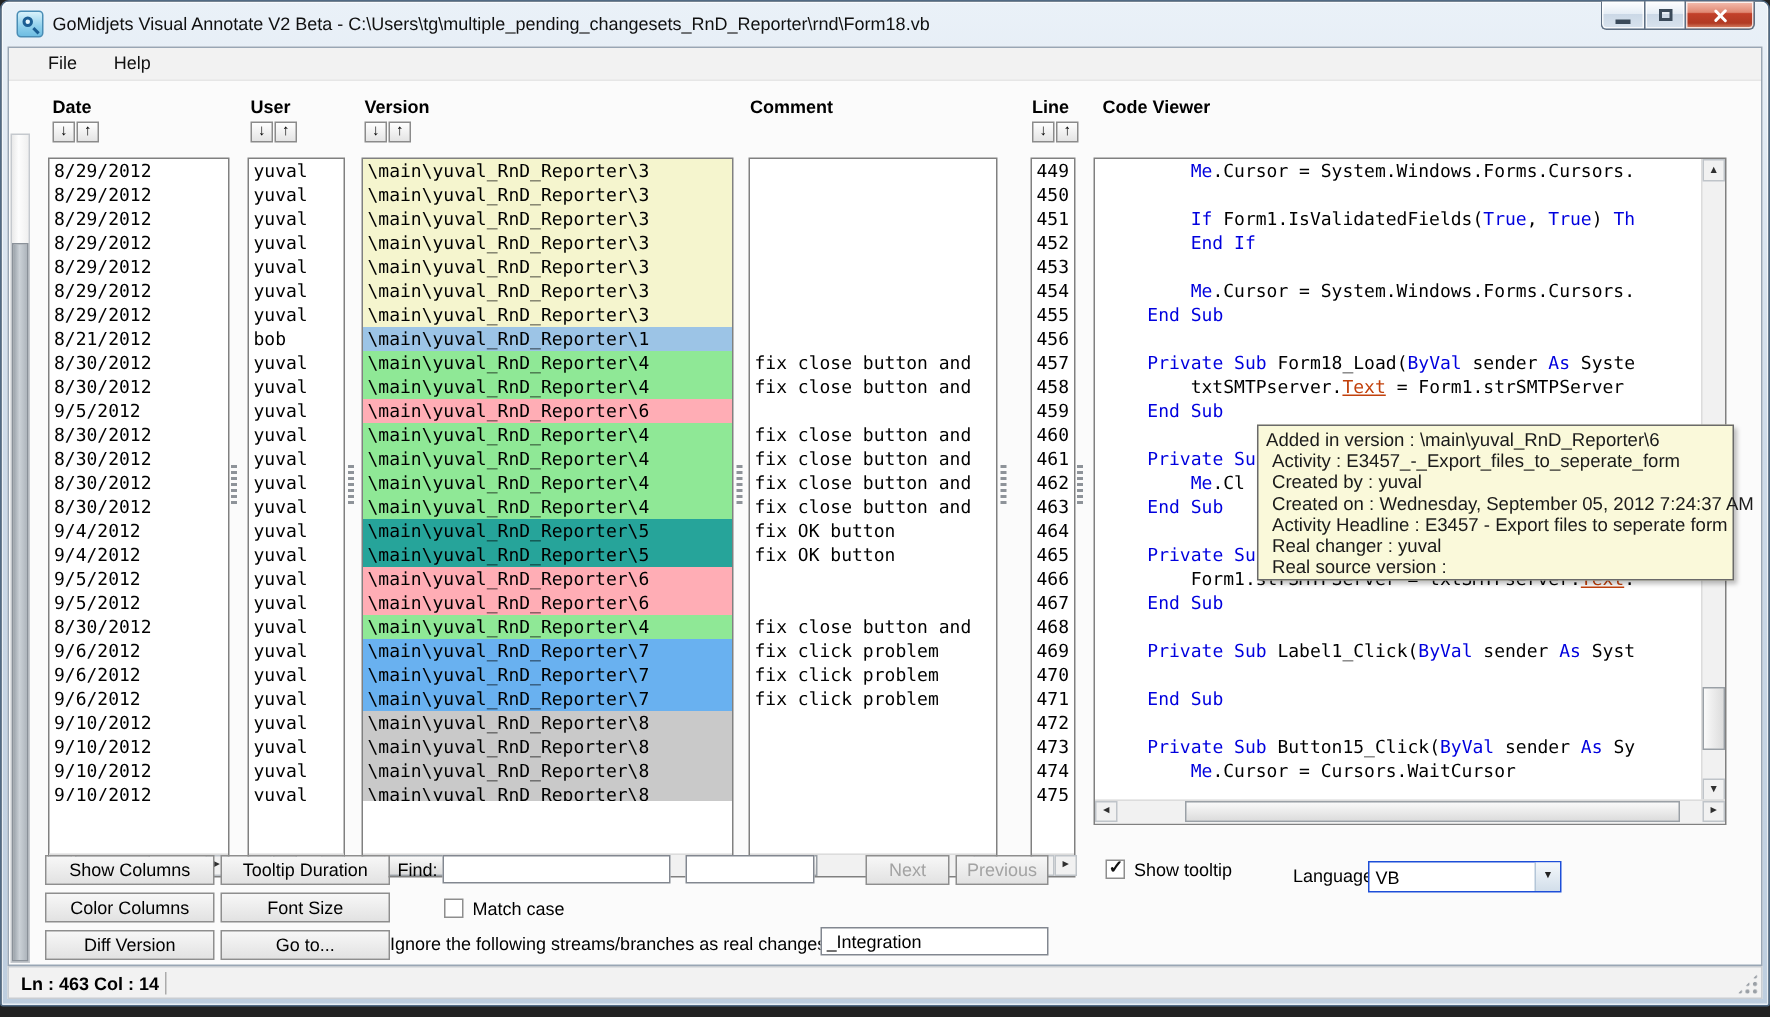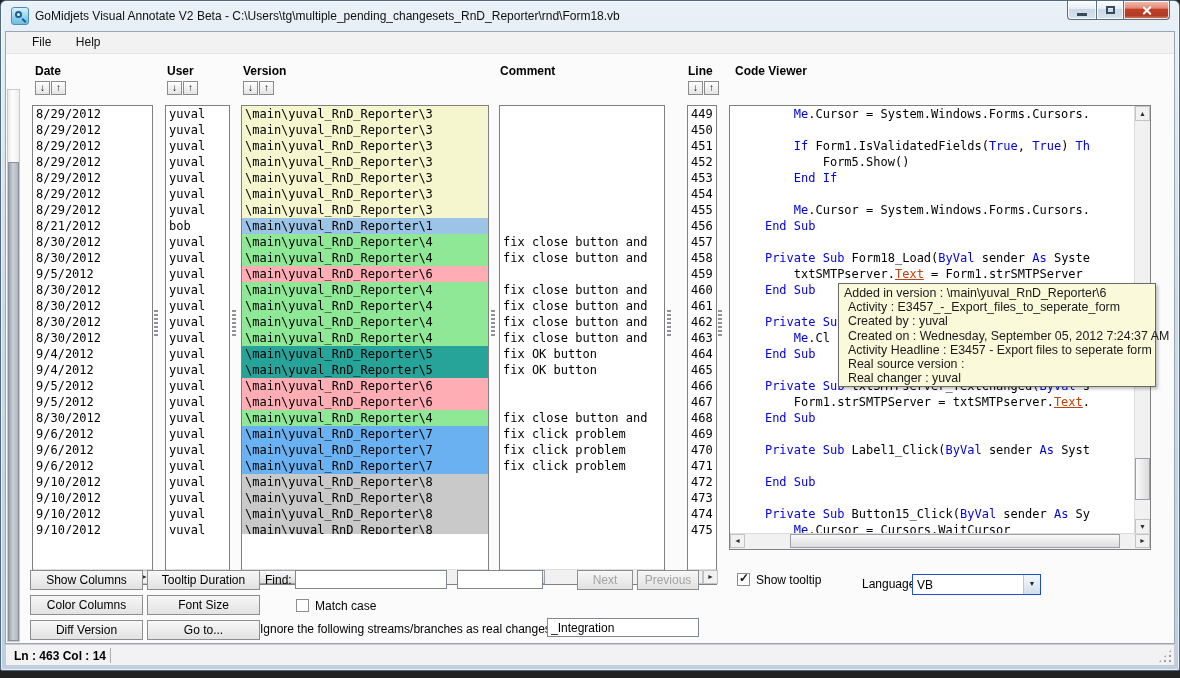--- a/index.html
+++ b/index.html
@@ -349,21 +349,20 @@
           <div class="sb-track"></div>
           <div class="sb-btn">►</div>
         </div>
     </div>
 
     <div class="codeview">
       <div class="code-rows" id="code-rows">
           <div class="cl"><span class="c-n">        </span><span class="c-k">Me</span><span class="c-n">.Cursor = System.Windows.Forms.Cursors.</span></div>
           <div class="cl"></div>
           <div class="cl"><span class="c-n">        </span><span class="c-k">If</span><span class="c-n"> Form1.IsValidatedFields(</span><span class="c-k">True</span><span class="c-n">, </span><span class="c-k">True</span><span class="c-n">) </span><span class="c-k">Th</span></div>
-          <div class="cl"><span class="c-n">            Form5.Show()</span></div>
           <div class="cl"><span class="c-n">        </span><span class="c-k">End If</span></div>
           <div class="cl"></div>
           <div class="cl"><span class="c-n">        </span><span class="c-k">Me</span><span class="c-n">.Cursor = System.Windows.Forms.Cursors.</span></div>
           <div class="cl"><span class="c-n">    </span><span class="c-k">End Sub</span></div>
           <div class="cl"></div>
           <div class="cl"><span class="c-n">    </span><span class="c-k">Private Sub</span><span class="c-n"> Form18_Load(</span><span class="c-k">ByVal</span><span class="c-n"> sender </span><span class="c-k">As</span><span class="c-n"> Syste</span></div>
           <div class="cl"><span class="c-n">        txtSMTPserver.</span><span class="c-u">Text</span><span class="c-n"> = Form1.strSMTPServer</span></div>
           <div class="cl"><span class="c-n">    </span><span class="c-k">End Sub</span></div>
           <div class="cl"></div>
           <div class="cl"><span class="c-n">    </span><span class="c-k">Private Sub</span></div>
@@ -400,22 +399,22 @@
     <div class="grip" style="left:485px"></div>
     <div class="grip" style="left:661px"></div>
     <div class="grip" style="left:712px"></div>
 
     <div class="tooltip" id="tooltip">
         <div class="tt-line">Added in version : \main\yuval_RnD_Reporter\6</div>
         <div class="tt-line">Activity : E3457_-_Export_files_to_seperate_form</div>
         <div class="tt-line">Created by : yuval</div>
         <div class="tt-line">Created on : Wednesday, September 05, 2012 7:24:37 AM</div>
         <div class="tt-line">Activity Headline : E3457 - Export files to seperate form</div>
+        <div class="tt-line">Real changer : yuval</div>
         <div class="tt-line">Real source version :</div>
-        <div class="tt-line">Real changer : yuval</div>
       </div>
 
     <div class="btn" style="left:24px;top:538px">Show Columns</div>
     <div class="btn" style="left:24px;top:563px">Color Columns</div>
     <div class="btn" style="left:24px;top:588px">Diff Version</div>
     <div class="btn" style="left:141px;top:538px">Tooltip Duration</div>
     <div class="btn" style="left:141px;top:563px">Font Size</div>
     <div class="btn" style="left:141px;top:588px">Go to...</div>
 
     <span class="lbl" style="left:259px;top:541px">Find:</span>

